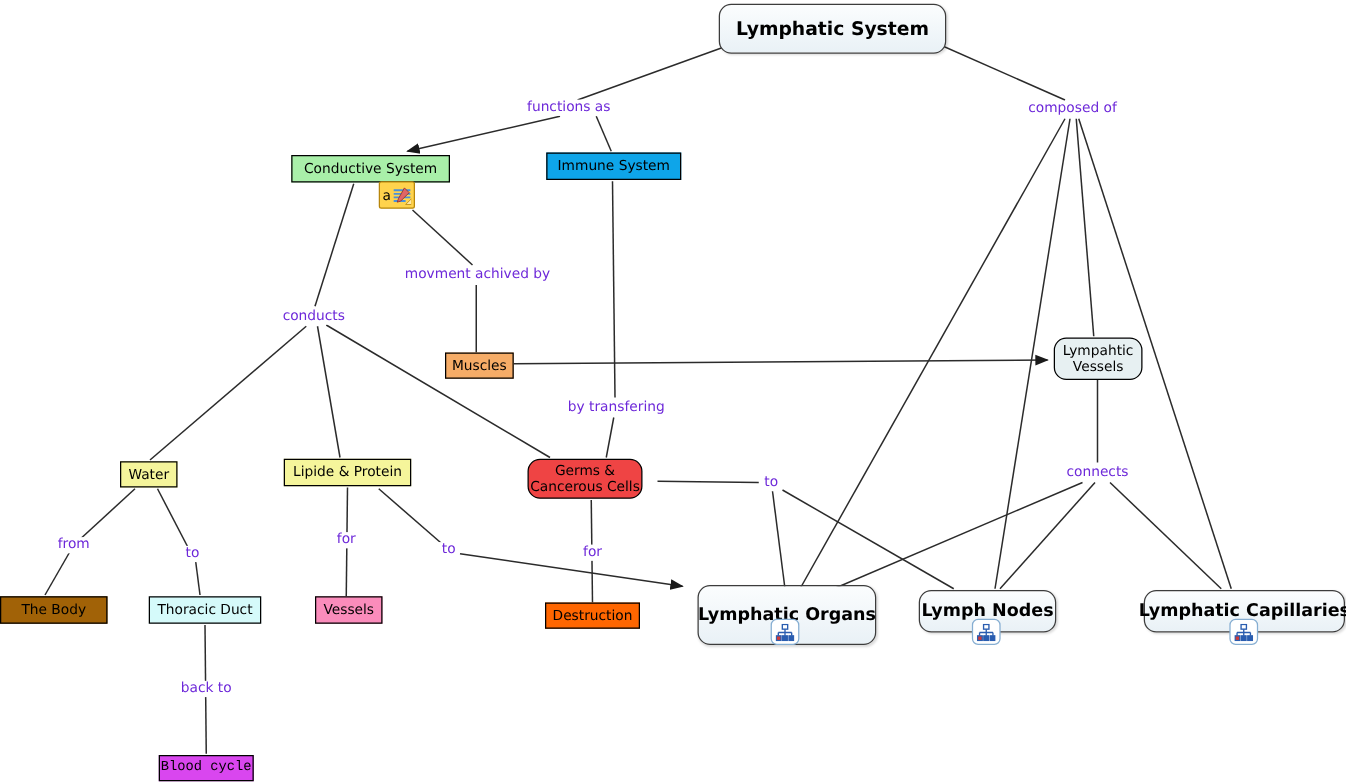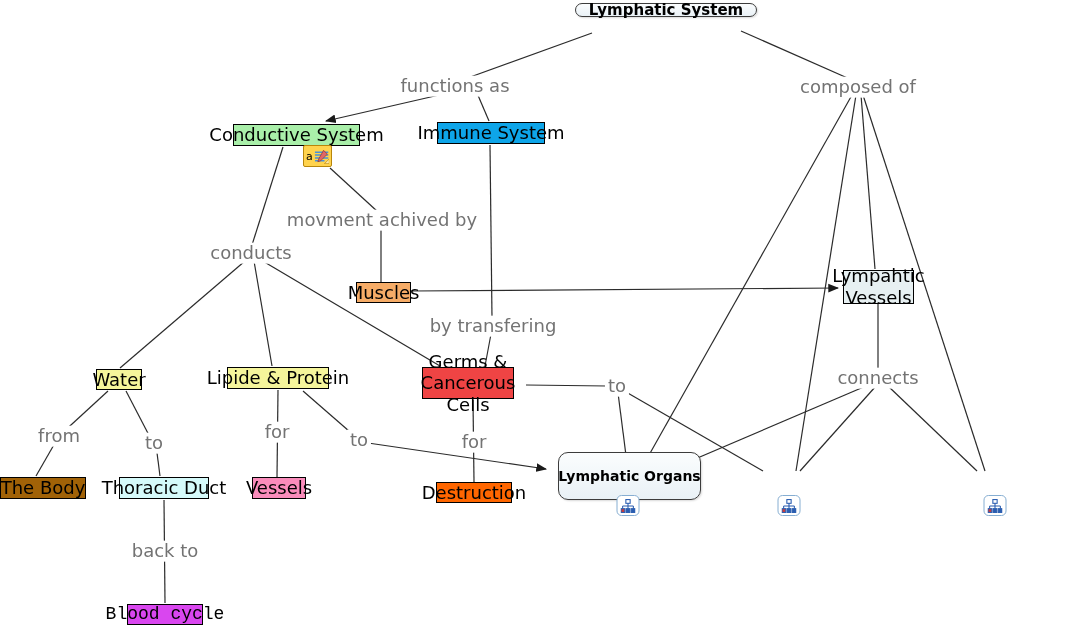--- a/index.html
+++ b/index.html
@@ -3,33 +3,33 @@
 <meta charset="utf-8">
 <style>
   html,body { margin:0; padding:0; background:#fff; }
   .canvas {
     position:relative; width:1077px; height:626px; background:#ffffff;
     font-family:"DejaVu Sans", sans-serif; overflow:hidden;
   }
   svg.wires { position:absolute; left:0; top:0; }
   .concept {
     position:absolute; display:flex; align-items:center; justify-content:center;
-    text-align:center; border:1px solid #000; font-size:18px; color:#000;
+    text-align:center; border:1px solid #000; font-size:11px; color:#000;
     box-sizing:border-box; line-height:1.2; white-space:nowrap;
   }
-  .concept.wrap { white-space:normal; }
+  .concept.wrap { white-space:normal;border-radius:10px; }
   .rounded {
     border-radius:10px; border:1.5px solid #3c3c3c;
     background:linear-gradient(180deg,#fbfdfe 0%, #e9f1f6 100%);
     font-weight:bold; font-size:14px; box-shadow:1px 1px 2px rgba(0,0,0,.15);
   }
   .root { font-size:15px; }
   .lbl {
     position:absolute; transform:translate(-50%,-50%); background:#ffffff;
-    padding:0 3px; font-size:18px; color:#737373; white-space:nowrap;
+    padding:0 3px; font-size:11px; color:#6d28d9; white-space:nowrap;
     text-align:center; line-height:1.15;
   }
   .lbl.wrap { white-space:normal; width:104px; }
   .cmicon {
     position:absolute; width:23px; height:21px; border:1.5px solid #86aed2;
     border-radius:5px; background:#fff; display:flex; align-items:center;
     justify-content:center; transform:translate(-50%,0); box-sizing:border-box;
   }
   .note {
     position:absolute; left:303px; top:145px; width:29px; height:22px;
@@ -79,21 +79,21 @@
       <line x1="126" y1="391" x2="152" y2="441"></line>
       <line x1="156" y1="445" x2="160" y2="476"></line>
       <line x1="278" y1="390" x2="277" y2="477"></line>
       <line x1="303" y1="391" x2="357" y2="438"></line>
       <line x1="368" y1="443" x2="546" y2="469" marker-end="url(#arw)"></line>
       <line x1="473" y1="400" x2="474" y2="482"></line>
       <line x1="164" y1="500" x2="165" y2="603"></line>
     </g>
   </svg>
 
-  <div class="concept rounded root" style="left:575px; top:3px; width:182px; height:14px;">Lymphatic System</div>
+  <div class="concept rounded root" style="left:575px; top:3px; width:182px; height:40px;">Lymphatic System</div>
 
   <div class="concept" style="left: 233px; top: 124px; width: 127px; height: 22px; background-color: rgb(169, 239, 169);">Conductive System</div>
 
   <div class="concept" style="left: 437px; top: 122px; width: 108px; height: 22px; background-color: #0ea5e9;">Immune System</div>
 
   <div class="concept" style="left: 356px; top: 282px; width: 55px; height: 21px; background-color: rgb(246, 172, 103);">Muscles</div>
 
   <div class="concept wrap" style="left: 843px; top: 270px; width: 71px; height: 34px; background-color: rgb(231, 240, 242);">Lympahtic Vessels</div>
 
   <div class="concept" style="left: 96px; top: 369px; width: 46px; height: 21px; background-color: rgb(245, 245, 155);">Water</div>
@@ -105,23 +105,25 @@
   <div class="concept" style="left: 0px; top: 477px; width: 86px; height: 22px; background-color: #a16207;">The Body</div>
 
   <div class="concept" style="left: 119px; top: 477px; width: 90px; height: 22px; background-color: rgb(213, 250, 250);">Thoracic Duct</div>
 
   <div class="concept" style="left: 252px; top: 477px; width: 54px; height: 22px; background-color: rgb(250, 140, 187);">Vessels</div>
 
   <div class="concept" style="left: 436px; top: 482px; width: 76px; height: 21px; background-color: rgb(255, 102, 0);">Destruction</div>
 
   <div class="concept" style="left: 127px; top: 604px; width: 76px; height: 21px; background-color: #d946ef; font-family: Liberation Mono, monospace;">Blood cycle</div>
 
-  <div class="concept rounded" style="left:558px; top:452px; width:143px; height:48px;">Lymphatic Organs</div>
+  <div class="concept rounded" style="left:558px; top:468px; width:143px; height:48px;">Lymphatic Organs</div>
 
+  <div class="concept rounded" style="left:735px; top:472px; width:110px; height:34px;">Lymph Nodes</div>
 
+  <div class="concept rounded" style="left:915px; top:472px; width:161px; height:34px;">Lymphatic Capillaries</div>
 
   <div class="cmicon" style="left:628px; top:495px;">
     <svg width="15" height="14" viewBox="0 0 14 13">
       <rect x="5" y="0.5" width="4" height="3.5" fill="#fff" stroke="#2a5db0"></rect>
       <path d="M7 4 L7 9 M2 6.5 L12 6.5 M2 6.5 L2 9 M12 6.5 L12 9" stroke="#2a5db0" fill="none"></path>
       <rect x="0.5" y="9" width="3.5" height="3.5" fill="#cc3b3b" stroke="#2a5db0"></rect>
       <rect x="5.2" y="9" width="3.5" height="3.5" fill="#2a5db0" stroke="#2a5db0"></rect>
       <rect x="10" y="9" width="3.5" height="3.5" fill="#2a5db0" stroke="#2a5db0"></rect>
     </svg>
   </div>

